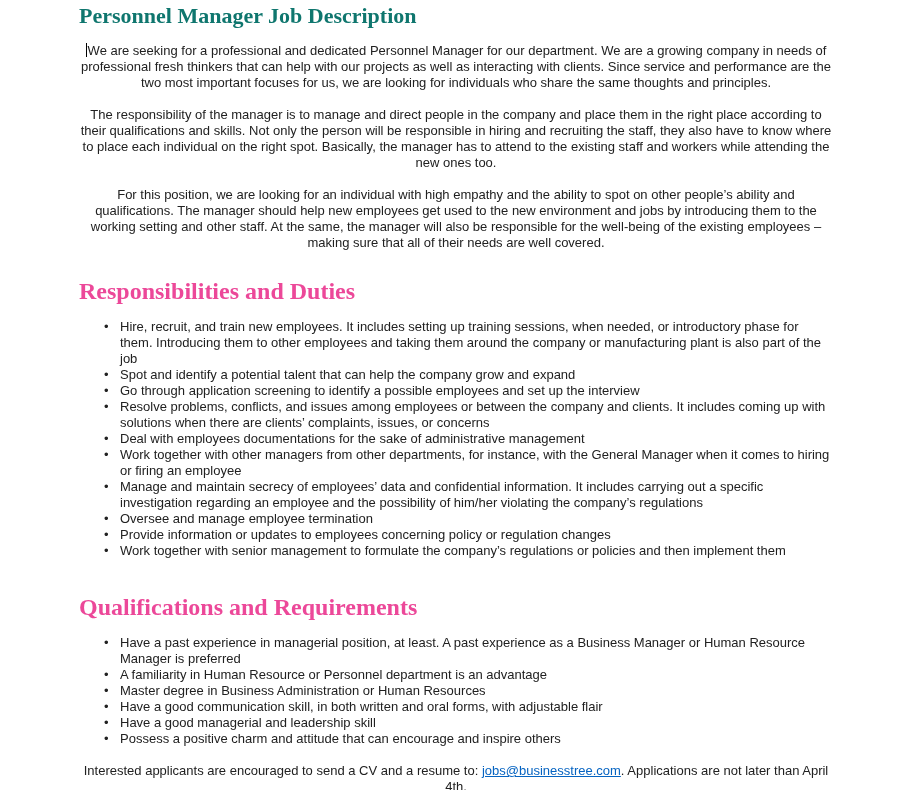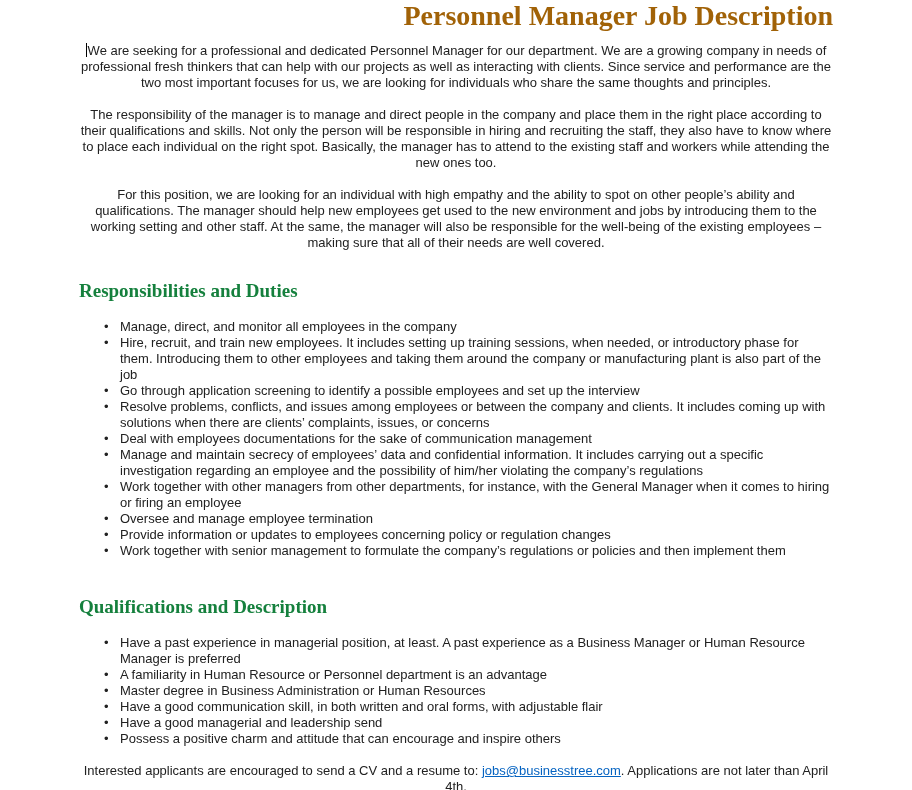--- a/index.html
+++ b/index.html
@@ -18,33 +18,33 @@
     min-height: 790px;
     padding: 5px 79px 20px 79px;
     font-family: "Liberation Sans", sans-serif;
     font-size: 13px;
     line-height: 16px;
     color: #212121;
     background: #ffffff;
   }
   h1.doc-title {
     font-family: "Liberation Serif", serif;
-    font-size: 28px;
+    font-size: 22px;
     line-height: 22px;
     font-weight: 700;
-    text-align: right;
-    color: #a16207;
+    text-align: left;
+    color: #0f766e;
     margin: 0 0 16px 0;
   }
   h2.section-heading {
     font-family: "Liberation Serif", serif;
-    font-size: 19px;
+    font-size: 24px;
     line-height: 20px;
     font-weight: 700;
-    color: #15803d;
+    color: #ec4899;
     margin: 30px 0 18px 0;
   }
   h2.section-heading.qual {
     margin-top: 38px;
   }
   p.para {
     margin: 0 0 16px 0;
     text-align: center;
   }
   .caret {
@@ -89,38 +89,38 @@
 
   <p class="para"><span class="caret"></span><span>We are seeking for a professional and dedicated Personnel Manager for our department. We are a growing company in needs of professional fresh thinkers that can help with our projects as well as interacting with clients. Since service and performance are the two most important focuses for us, we are looking for individuals who share the same thoughts and principles.</span></p>
 
   <p class="para">The responsibility of the manager is to manage and direct people in the company and place them in the right place according to their qualifications and skills. Not only the person will be responsible in hiring and recruiting the staff, they also have to know where to place each individual on the right spot. Basically, the manager has to attend to the existing staff and workers while attending the new ones too.</p>
 
   <p class="para">For this position, we are looking for an individual with high empathy and the ability to spot on other people’s ability and qualifications. The manager should help new employees get used to the new environment and jobs by introducing them to the working setting and other staff. At the same, the manager will also be responsible for the well-being of the existing employees – making sure that all of their needs are well covered.</p>
 
   <h2 class="section-heading">Responsibilities and Duties</h2>
 
   <ul class="bullets">
-    <li>Manage, direct, and monitor all employees in the company</li>
     <li>Hire, recruit, and train new employees. It includes setting up training sessions, when needed, or introductory phase for them. Introducing them to other employees and taking them around the company or manufacturing plant is also part of the job</li>
+    <li>Spot and identify a potential talent that can help the company grow and expand</li>
     <li>Go through application screening to identify a possible employees and set up the interview</li>
     <li>Resolve problems, conflicts, and issues among employees or between the company and clients. It includes coming up with solutions when there are clients’ complaints, issues, or concerns</li>
-    <li>Deal with employees documentations for the sake of communication management</li>
+    <li>Deal with employees documentations for the sake of administrative management</li>
+    <li>Work together with other managers from other departments, for instance, with the General Manager when it comes to hiring or firing an employee</li>
     <li>Manage and maintain secrecy of employees’ data and confidential information. It includes carrying out a specific investigation regarding an employee and the possibility of him/her violating the company’s regulations</li>
-    <li>Work together with other managers from other departments, for instance, with the General Manager when it comes to hiring or firing an employee</li>
     <li>Oversee and manage employee termination</li>
     <li>Provide information or updates to employees concerning policy or regulation changes</li>
     <li>Work together with senior management to formulate the company’s regulations or policies and then implement them</li>
   </ul>
 
-  <h2 class="section-heading qual">Qualifications and Description</h2>
+  <h2 class="section-heading qual">Qualifications and Requirements</h2>
 
   <ul class="bullets">
     <li>Have a past experience in managerial position, at least. A past experience as a Business Manager or Human Resource Manager is preferred</li>
     <li>A familiarity in Human Resource or Personnel department is an advantage</li>
     <li>Master degree in Business Administration or Human Resources</li>
     <li>Have a good communication skill, in both written and oral forms, with adjustable flair</li>
-    <li>Have a good managerial and leadership send</li>
+    <li>Have a good managerial and leadership skill</li>
     <li>Possess a positive charm and attitude that can encourage and inspire others</li>
   </ul>
 
   <p class="para closing"><span>Interested applicants are encouraged to send a CV and a resume to: </span><a class="email-link" href="#">jobs@businesstree.com</a><span>. Applications are not later than April 4th.</span></p>
 
 </div>
 
 </body></html>

